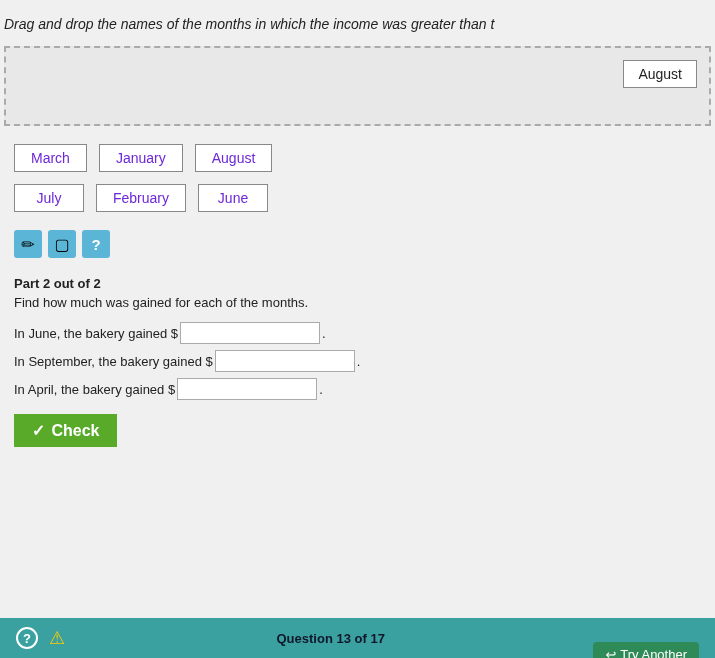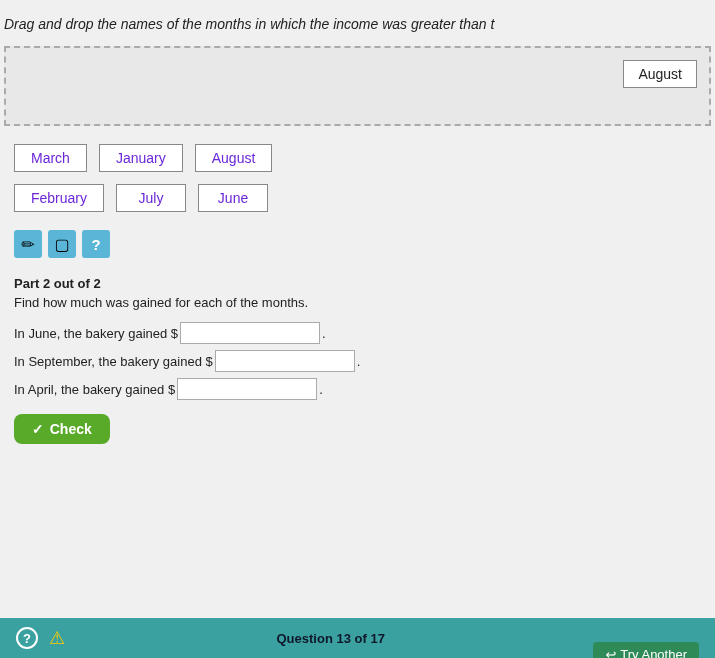--- a/index.html
+++ b/index.html
@@ -148,23 +148,23 @@
     }
 
     .input-row .dot {
       margin-left: 2px;
     }
 
     .check-btn {
       background: #5aaa2a;
       color: #fff;
       border: none;
-      border-radius: 8px;
+      border-radius: 0;
       padding: 7px 18px;
-      font-size: 14px;
+      font-size: 16px;
       font-weight: bold;
       cursor: pointer;
       margin-top: 14px;
       margin-left: 10px;
       display: flex;
       align-items: center;
       gap: 6px;
     }
 
     .check-btn::before {
@@ -251,22 +251,22 @@
     <div class="dropped-tag">August</div>
   </div>
 
   <div class="month-options">
     <div class="month-row">
       <div class="month-chip">March</div>
       <div class="month-chip">January</div>
       <div class="month-chip">August</div>
     </div>
     <div class="month-row">
+      <div class="month-chip">July</div>
       <div class="month-chip">February</div>
-      <div class="month-chip">July</div>
       <div class="month-chip">June</div>
     </div>
   </div>
 
   <div class="tool-icons">
     <button class="tool-btn eraser">
       <span>✏</span>
     </button>
     <button class="tool-btn trash">
       <span>▢</span>

